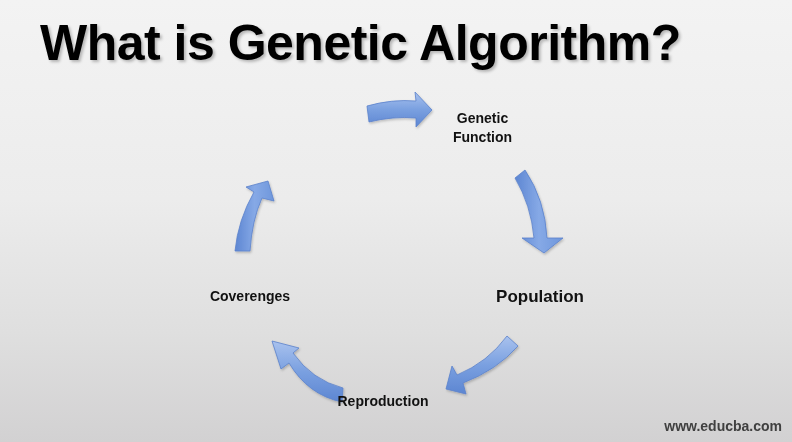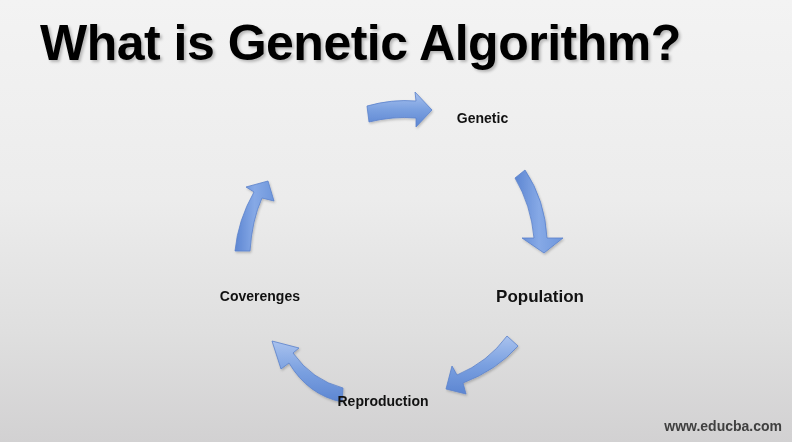--- a/index.html
+++ b/index.html
@@ -43,21 +43,21 @@
     }
     .label.md {
       font-size: 17px;
       line-height: 20px;
     }
     .label .line { display: block; }
     #lbl-init { left: 245px; top: 115px; width: 125px; }
     #lbl-fit  { left: 440px; top: 109px; width: 85px; }
     #lbl-sel  { left: 495px; top: 287px; width: 90px; }
     #lbl-rep  { left: 328px; top: 392px; width: 110px; }
-    #lbl-cov  { left: 200px; top: 287px; width: 100px; text-align: right; }
+    #lbl-cov  { left: 200px; top: 287px; width: 100px; }
     .footer {
       position: absolute;
       right: 10px;
       top: 418px;
       font-size: 14px;
       font-weight: bold;
       color: #404040;
     }
     .arrows {
       position: absolute;
@@ -108,20 +108,21 @@
   <g filter="url(#shadow)">
     <path d="M235,251 L250,251 Q252,220 262,198 L274,201 L268,181 L246,187 L254,192 Q238,220 235,251 Z" fill="url(#arrowGradH)" stroke="#5b82cc" stroke-width="0.8"></path>
   </g>
 </svg>
 
 <div class="label sm" id="lbl-init">
 </div>
 
 <div class="label sm" id="lbl-fit">
   <span class="line">Genetic</span>
+  <span class="line">Function</span>
 </div>
 
 <div class="label md" id="lbl-sel">
   <span class="line">Population</span>
 </div>
 
 <div class="label sm" id="lbl-rep">
   <span class="line">Reproduction</span>
 </div>
 

